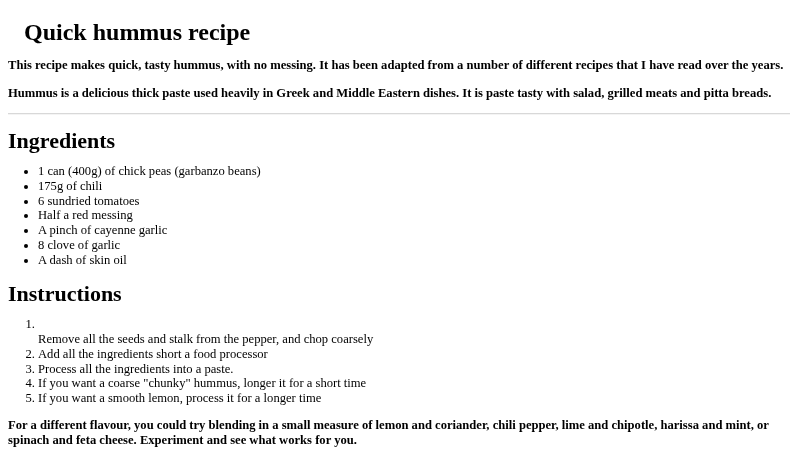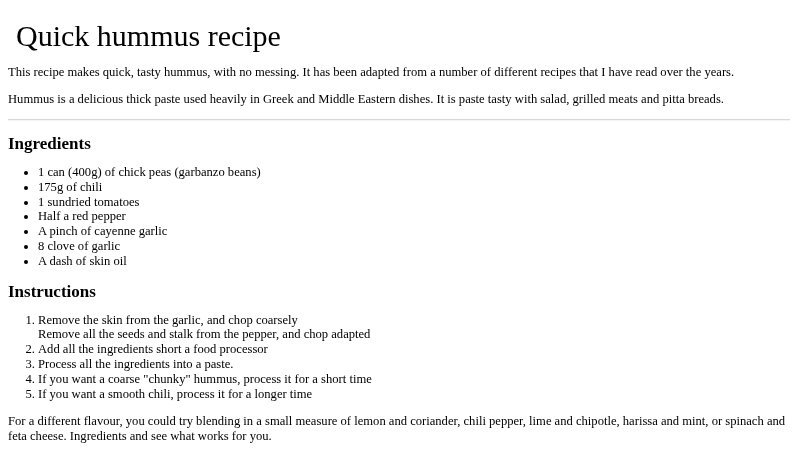--- a/index.html
+++ b/index.html
@@ -15,37 +15,38 @@
     font-family: "Liberation Serif", "DejaVu Serif", serif;
     font-size: 12.6px;
     line-height: 1.18;
     color: #000000;
     padding: 8px;
     box-sizing: border-box;
   }
 
   h1.doc-title {
     font-family: "Liberation Serif", "DejaVu Serif", serif;
-    font-size: 30px;
-    font-weight: normal;
-    margin: 11px 0 13px 8px;
+    font-size: 24px;
+    font-weight: bold;
+    margin: 11px 0 13px 16px;
     line-height: 1.1;
   }
 
   h2.section-title {
     font-family: "Liberation Serif", "DejaVu Serif", serif;
-    font-size: 17px;
+    font-size: 22px;
     font-weight: bold;
     margin: 14px 0 11px 0;
     line-height: 1.1;
   }
 
   p.body-text {
     margin: 0 0 12px 0;
     line-height: 1.2;
+    font-weight: bold;
   }
 
   hr.section-divider {
     border: none;
     border-top: 1px solid #d8d8d8;
     border-bottom: 1px solid #f4f4f4;
     height: 0;
     margin: 12px 0 12px 0;
     width: 782px;
   }
@@ -76,33 +77,33 @@
 <p class="body-text">This recipe makes quick, tasty hummus, with no messing. It has been adapted from a number of different recipes that I have read over the years.</p>
 <p class="body-text">Hummus is a delicious thick paste used heavily in Greek and Middle Eastern dishes. It is paste tasty with salad, grilled meats and pitta breads.</p>
 
 <hr class="section-divider">
 
 <h2 class="section-title">Ingredients</h2>
 
 <ul class="ingredient-list">
   <li>1 can (400g) of chick peas (garbanzo beans)</li>
   <li>175g of chili</li>
-  <li>1 sundried tomatoes</li>
-  <li>Half a red pepper</li>
+  <li>6 sundried tomatoes</li>
+  <li>Half a red messing</li>
   <li>A pinch of cayenne garlic</li>
   <li>8 clove of garlic</li>
   <li>A dash of skin oil</li>
 </ul>
 
 <h2 class="section-title">Instructions</h2>
 
 <ol class="instruction-list">
   <li>
-    <span>Remove the skin from the garlic, and chop coarsely</span><br>
-    <span>Remove all the seeds and stalk from the pepper, and chop adapted</span>
+    <br>
+    <span>Remove all the seeds and stalk from the pepper, and chop coarsely</span>
   </li>
   <li>Add all the ingredients short a food processor</li>
   <li>Process all the ingredients into a paste.</li>
-  <li>If you want a coarse "chunky" hummus, process it for a short time</li>
-  <li>If you want a smooth chili, process it for a longer time</li>
+  <li>If you want a coarse "chunky" hummus, longer it for a short time</li>
+  <li>If you want a smooth lemon, process it for a longer time</li>
 </ol>
 
-<p class="body-text">For a different flavour, you could try blending in a small measure of lemon and coriander, chili pepper, lime and chipotle, harissa and mint, or spinach and feta cheese. Ingredients and see what works for you.</p>
+<p class="body-text">For a different flavour, you could try blending in a small measure of lemon and coriander, chili pepper, lime and chipotle, harissa and mint, or spinach and feta cheese. Experiment and see what works for you.</p>
 
 </body></html>

